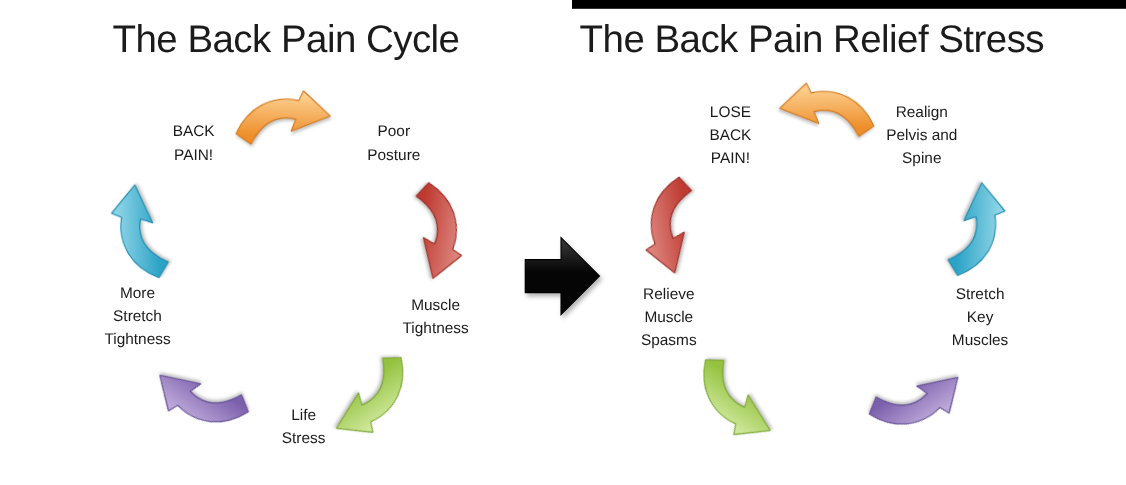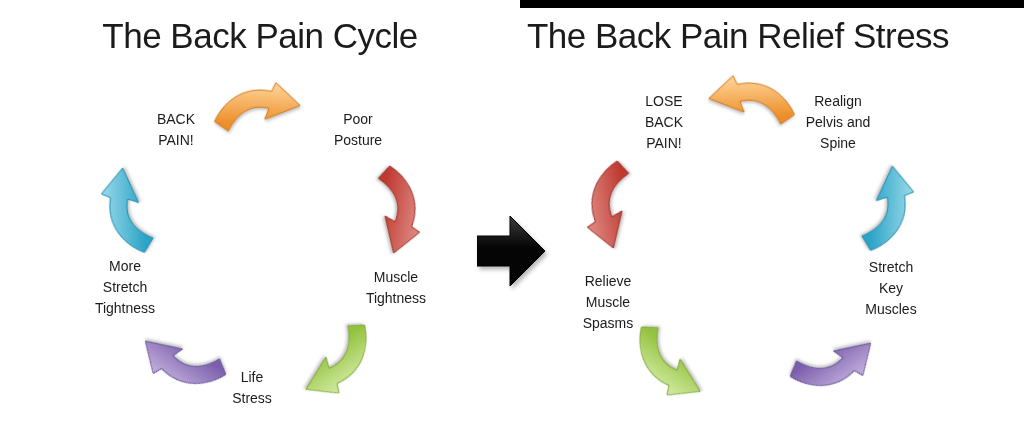--- a/index.html
+++ b/index.html
@@ -61,21 +61,21 @@
 
   
   <h1 class="cycle-title" style="left:60px;top:17px;width:400px;">The Back Pain Cycle</h1>
 
   <div class="step" style="left:132px;top:109px;width:88px;">BACK
 PAIN!</div>
   <div class="step" style="left:313px;top:109px;width:90px;">Poor
 Posture</div>
   <div class="step" style="left:346px;top:267px;width:100px;">Muscle
 Tightness</div>
-  <div class="step" style="left:210px;top:367px;width:84px;">Life
+  <div class="step" style="left:234px;top:367px;width:84px;">Life
 Stress</div>
   <div class="step" style="left:73px;top:256px;width:104px;">More
 Stretch
 Tightness</div>
 
   <div class="arrow" style="left:213px;top:82px;transform:rotate(2deg);">
     <svg viewBox="0 0 90 52">
         <path class="arrow-body" fill="url(#grad-orange)" d="M 2,41 C 12,17 34,4 58,9 L 62,0 L 87,22 L 52,37 L 56,26 C 38,22 25,31 16,50 Z" stroke="#D4791C"></path>
       </svg>
   </div>
@@ -112,21 +112,21 @@
 
   <div class="step" style="left:622px;top:91px;width:84px;">LOSE
 BACK
 PAIN!</div>
   <div class="step" style="left:839px;top:257px;width:104px;">Stretch
 Key
 Muscles</div>
   <div class="step" style="left:786px;top:91px;width:104px;">Realign
 Pelvis and
 Spine</div>
-  <div class="step" style="left:556px;top:271px;width:104px;">Relieve
+  <div class="step" style="left:556px;top:257px;width:104px;">Relieve
 Muscle
 Spasms</div>
 
   <div class="arrow" style="left:706px;top:75px;transform:scaleX(-1) rotate(2deg);">
     <svg viewBox="0 0 90 52">
         <path class="arrow-body" fill="url(#grad-orange)" d="M 2,41 C 12,17 34,4 58,9 L 62,0 L 87,22 L 52,37 L 56,26 C 38,22 25,31 16,50 Z" stroke="#D4791C"></path>
       </svg>
   </div>
   <div class="arrow" style="left:565px;top:180px;transform:scaleX(-1) rotate(100deg);">
     <svg viewBox="0 0 90 52">

